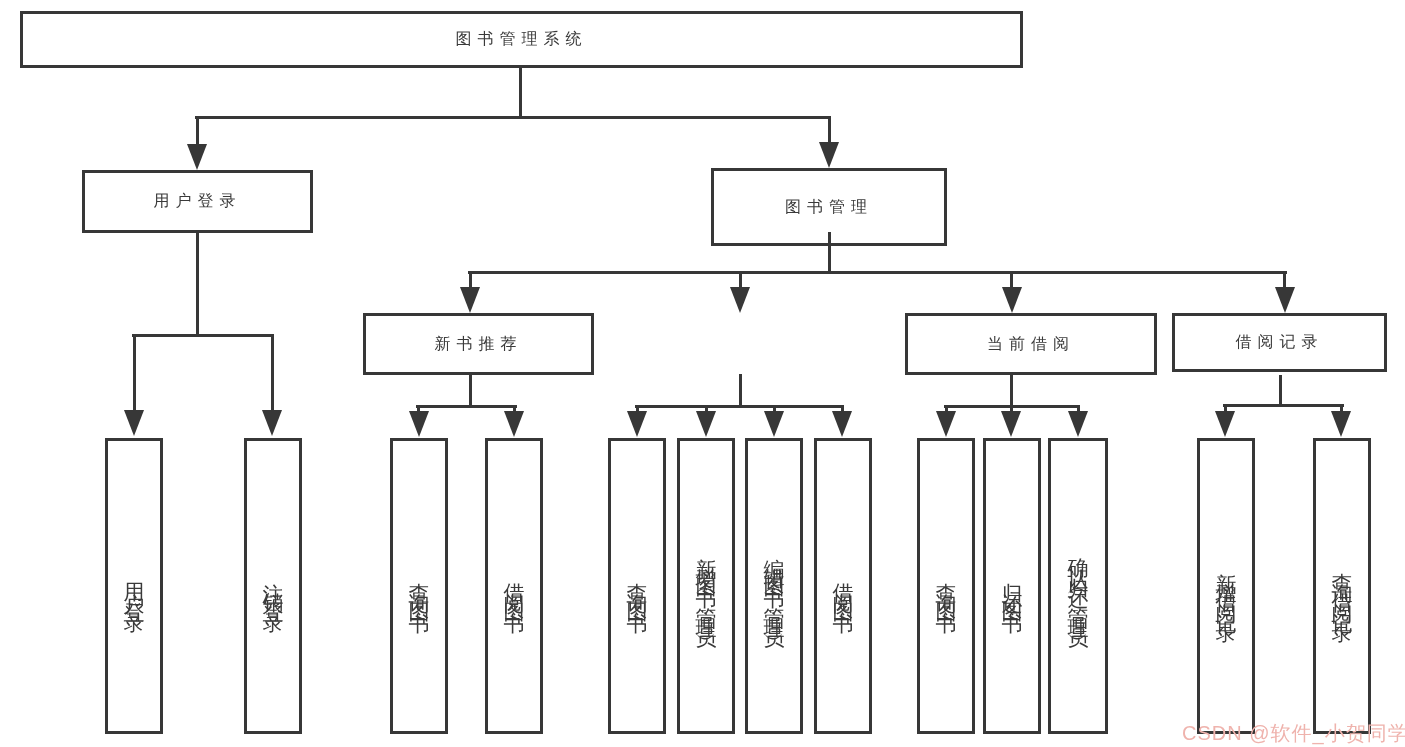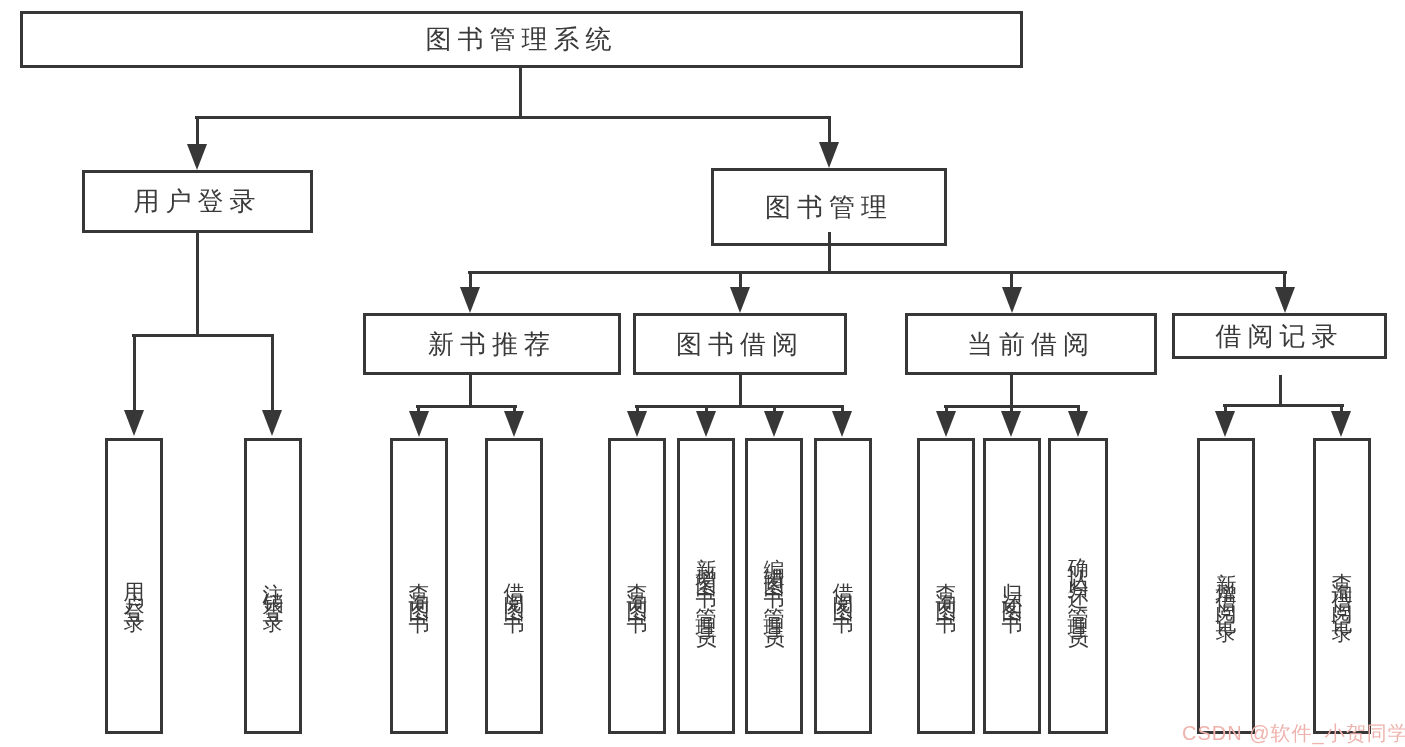--- a/index.html
+++ b/index.html
@@ -18,21 +18,21 @@
     color:var(--text);
   }
   .box{
     position:absolute;
     box-sizing:border-box;
     border:3px solid var(--line);
     background:#fff;
     display:flex;
     align-items:center;
     justify-content:center;
-    font-size:26px;
+    font-size:16px;
     letter-spacing:6px;
     white-space:nowrap;
     color:var(--text);
   }
   .leaf{
     writing-mode:vertical-rl;
     text-orientation:mixed;
     font-size:21px;
     letter-spacing:10px;
     top:438px;
@@ -61,27 +61,26 @@
 <body>
 
 <div class="stage">
 
   <div class="box" style="left:20px;top:11px;width:1003px;height:57px">图书管理系统</div>
 
   <div class="box" style="left:82px;top:170px;width:231px;height:63px">用户登录</div>
 
   <div class="box" style="left:711px;top:168px;width:236px;height:78px">图书管理</div>
 
-  <div class="box" style="left:363px;top:313px;width:258px;height:62px">新书推荐</div>
+  <div class="box" style="left:363px;top:313px;width:231px;height:62px">新书推荐</div>
 
-  <div class="box" style="left:633px;top:313px;width:214px;height:62px">图书借阅</div>
 
   <div class="box" style="left:905px;top:313px;width:252px;height:62px">当前借阅</div>
 
-  <div class="box" style="left:1172px;top:313px;width:215px;height:46px">借阅记录</div>
+  <div class="box" style="left:1172px;top:313px;width:215px;height:59px">借阅记录</div>
 
   <div class="box leaf" style="left:105px">用户登录</div>
 
   <div class="box leaf" style="left:244px">注销登录</div>
 
   <div class="box leaf" style="left:390px">查询图书</div>
 
   <div class="box leaf" style="left:485px">借阅图书</div>
 
   <div class="box leaf" style="left:608px">查询图书</div>

